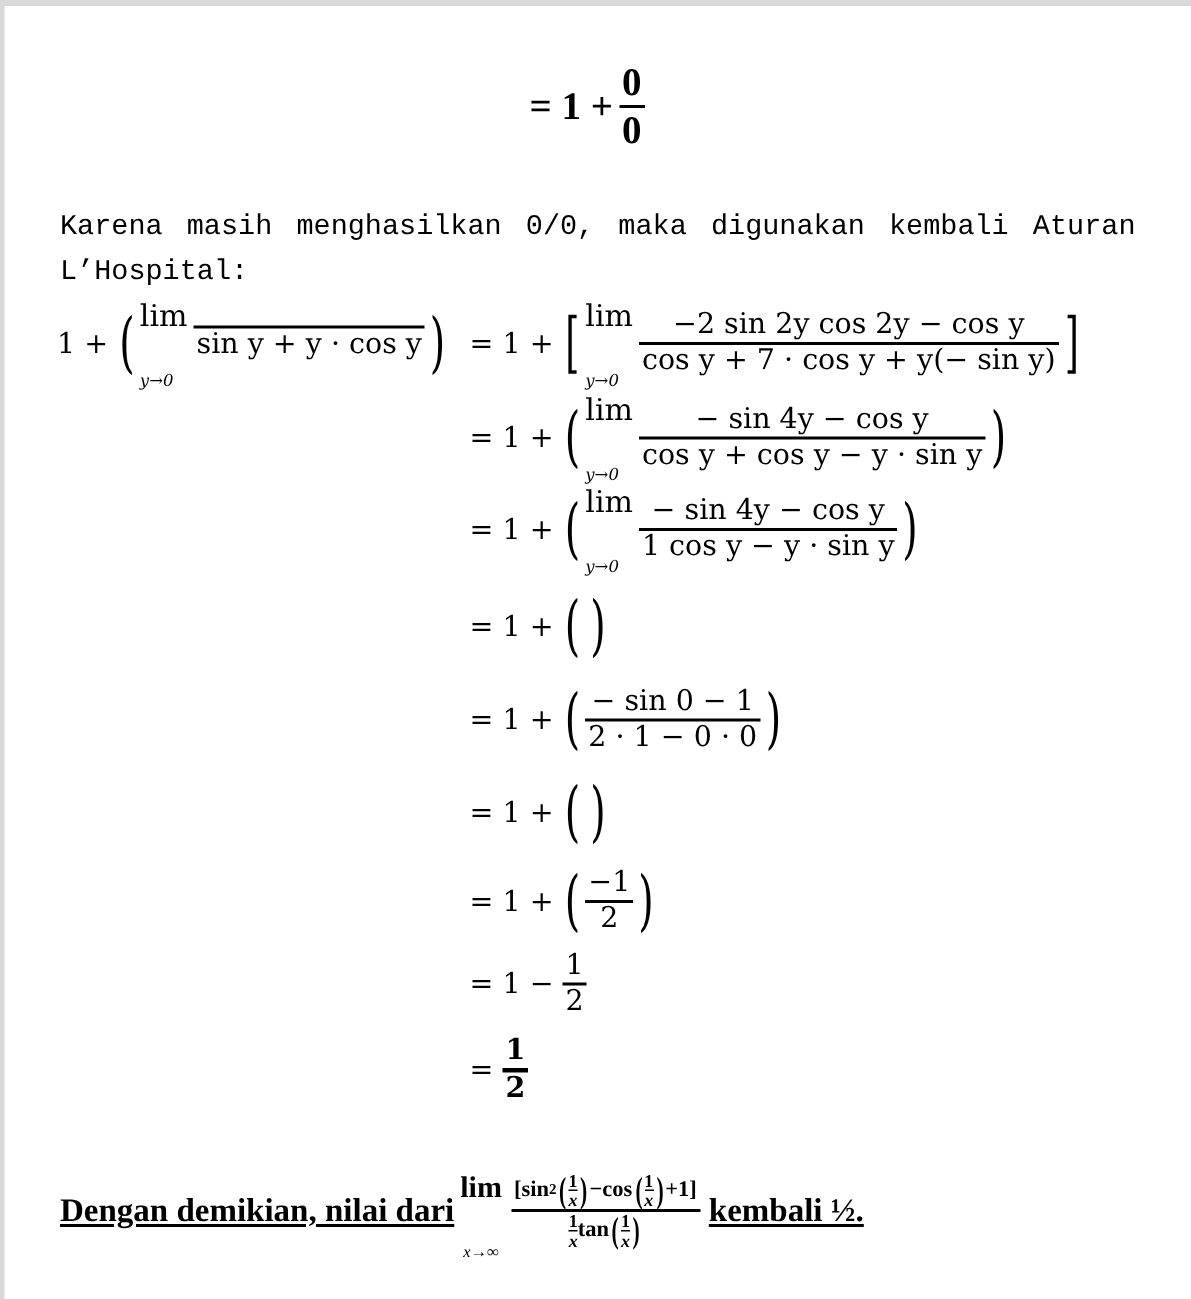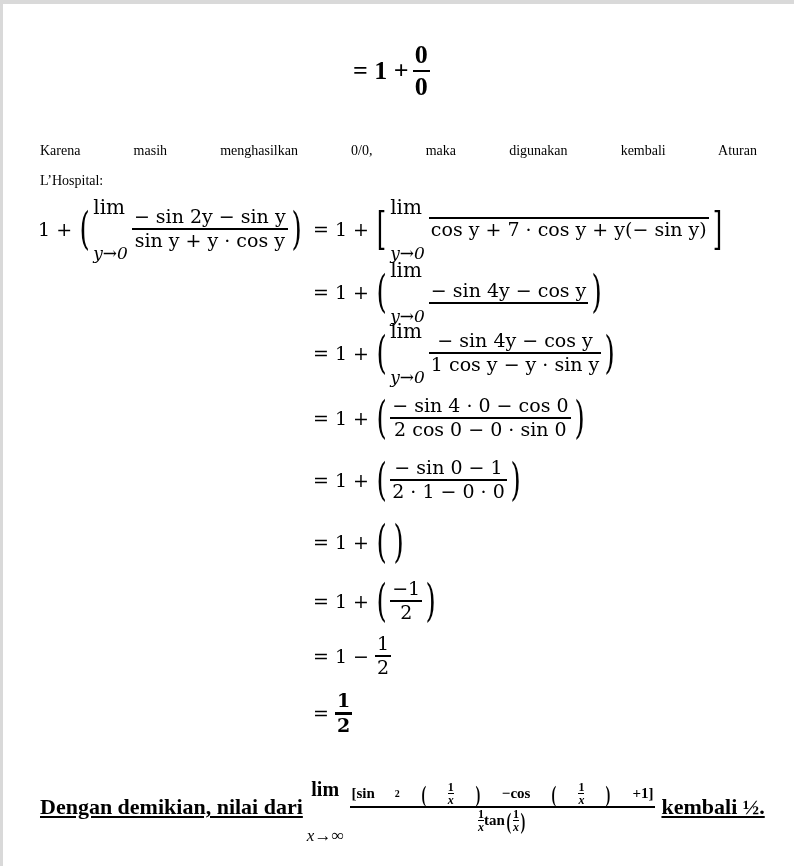--- a/index.html
+++ b/index.html
@@ -10,22 +10,22 @@
   .math { font-family:"DejaVu Serif","Liberation Serif", serif; font-size:19px; white-space:nowrap; }
   .tnr { font-family:"Liberation Serif", serif; }
   .frac { display:inline-flex; flex-direction:column; align-items:center; vertical-align:middle; }
   .frac .num, .frac .den { padding:0 2px; line-height:1.15; }
   .frac .bar { align-self:stretch; border-top:2px solid #000; height:0; }
   .row { position:absolute; display:flex; align-items:center; white-space:nowrap; }
   .paren { font-size:44px; line-height:1; font-weight:200; transform:scaleX(0.6); display:inline-block; }
   .brack { font-size:44px; line-height:1; font-weight:200; transform:scaleX(0.55); display:inline-block; }
   .lim { display:inline-flex; flex-direction:column; align-items:flex-start; margin-right:4px; line-height:1;gap:16px; }
   .lim .limtxt { font-size:20px; }
-  .lim .limsub { font-size:17px; font-style:italic; margin-top:12px; }
-  .para { position:absolute; left:40px; width:717px; font-family:Liberation Serif, serif; font-size:14px;
+  .lim .limsub { font-size:11px; font-style:italic; margin-top:12px; }
+  .para { position:absolute; left:40px; width:717px; font-family:Liberation Mono, monospace; font-size:19px;
           line-height:30px; text-align:justify; text-align-last:left; }
   .justified { text-align:justify; text-align-last:justify; display:block; }
   .bold { font-weight:bold; }
   .concl { position:absolute; left:40px; top:776px; display:flex; align-items:center; white-space:nowrap; }
   .concl .txt { font-family:Liberation Serif, serif; font-weight:bold; font-size:22px; text-decoration:underline; }
   .smallfrac { display:inline-flex; flex-direction:column; align-items:center; vertical-align:middle; font-size:12px; line-height:1; }
   .smallfrac .bar { align-self:stretch; border-top:1.5px solid #000; }
   .smallparen { font-size:24px; transform:scaleX(0.6); display:inline-block; line-height:1; }
 </style>
 </head>
@@ -49,51 +49,52 @@
 </div>
 
 <div class="row math" style="left:38px; top:201px; height:56px;">
   <span style="margin-right:4px;">1 +</span>
   <span class="paren">(</span>
   <span class="lim">
     <span class="limtxt">lim</span>
     <span class="limsub">y→0</span>
   </span>
   <span class="frac">
-    <span class="num">− sin 2y − sin y</span>
     <span class="bar"></span>
     <span class="den">sin y + y · cos y</span>
   </span>
   <span class="paren">)</span>
 </div>
 
 <div class="row math" style="left:313px; top:201px; height:56px;">
   <span style="margin-right:4px;">= 1 +</span>
   <span class="brack">[</span>
   <span class="lim">
     <span class="limtxt">lim</span>
     <span class="limsub">y→0</span>
   </span>
   <span class="frac">
+    <span class="num">−2 sin 2y cos 2y − cos y</span>
     <span class="bar"></span>
     <span class="den">cos y + 7 · cos y + y(− sin y)</span>
   </span>
   <span class="brack">]</span>
 </div>
 
 <div class="row math" style="left:313px; top:264px; height:56px;">
   <span style="margin-right:4px;">= 1 +</span>
   <span class="paren">(</span>
   <span class="lim">
     <span class="limtxt">lim</span>
     <span class="limsub">y→0</span>
   </span>
   <span class="frac">
     <span class="num">− sin 4y − cos y</span>
     <span class="bar"></span>
+    <span class="den">cos y + cos y − y · sin y</span>
   </span>
   <span class="paren">)</span>
 </div>
 
 <div class="row math" style="left:313px; top:325px; height:56px;">
   <span style="margin-right:4px;">= 1 +</span>
   <span class="paren">(</span>
   <span class="lim">
     <span class="limtxt">lim</span>
     <span class="limsub">y→0</span>
@@ -102,25 +103,20 @@
     <span class="num">− sin 4y − cos y</span>
     <span class="bar"></span>
     <span class="den">1 cos y − y · sin y</span>
   </span>
   <span class="paren">)</span>
 </div>
 
 <div class="row math" style="left:313px; top:390px; height:56px;">
   <span style="margin-right:4px;">= 1 +</span>
   <span class="paren">(</span>
-  <span class="frac">
-    <span class="num">− sin 4 · 0 − cos 0</span>
-    <span class="bar"></span>
-    <span class="den">2 cos 0 − 0 · sin 0</span>
-  </span>
   <span class="paren">)</span>
 </div>
 
 <div class="row math" style="left:313px; top:452px; height:56px;">
   <span style="margin-right:4px;">= 1 +</span>
   <span class="paren">(</span>
   <span class="frac">
     <span class="num">− sin 0 − 1</span>
     <span class="bar"></span>
     <span class="den">2 · 1 − 0 · 0</span>
@@ -163,21 +159,21 @@
   </span>
 </div>
 
 <div class="concl" style="height:62px;">
   <span class="txt" style="margin-right:4px;">Dengan demikian, nilai dari</span>
   <span class="lim tnr bold" style="align-items:center; margin-top:8px;">
     <span class="limtxt" style="font-size:20px;">lim</span>
     <span class="limsub" style="font-weight:normal;">x→∞</span>
   </span>
   <span class="frac tnr bold" style="font-size:15px; margin:0 2px;">
-    <span class="num" style="display:flex; align-items:center;gap:20px;">
+    <span class="num" style="display:flex; align-items:center;">
       <span>[sin</span>
         <sup style="font-size:10px;">2</sup>
       <span class="smallparen">(</span>
       <span class="smallfrac">
           <span>1</span>
           <span class="bar"></span>
           <i>x</i>
         </span>
       <span class="smallparen">)</span>
       <span>−cos</span>

